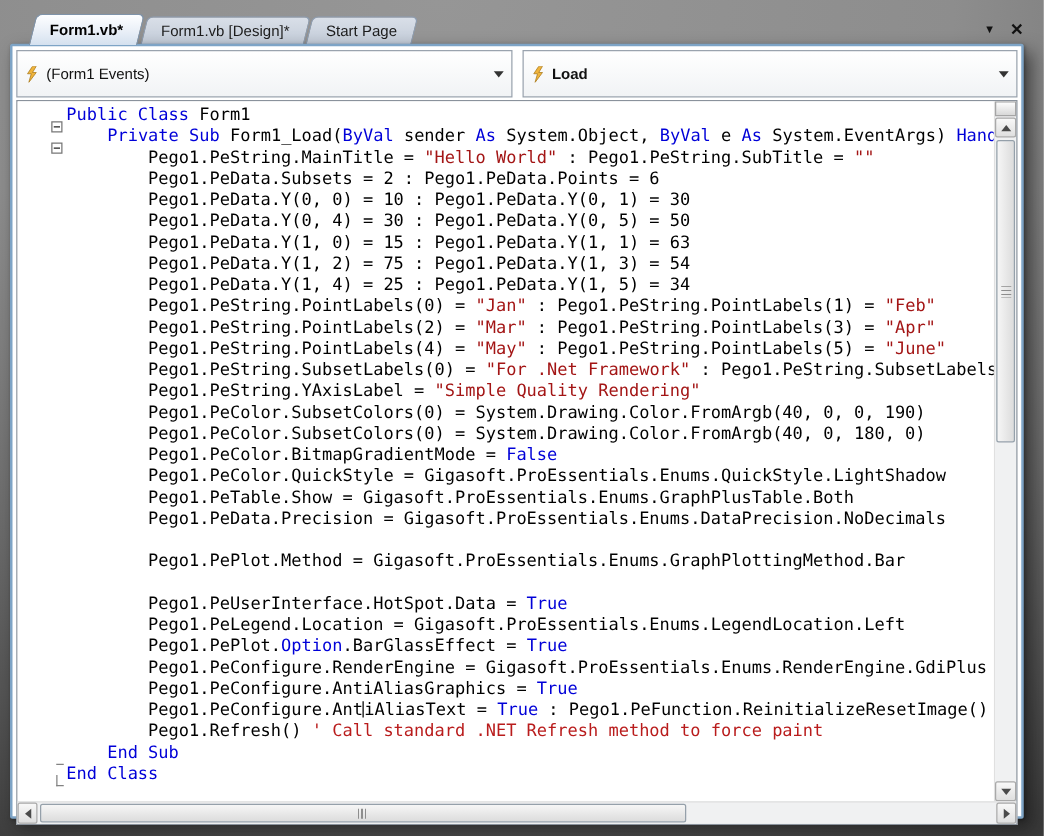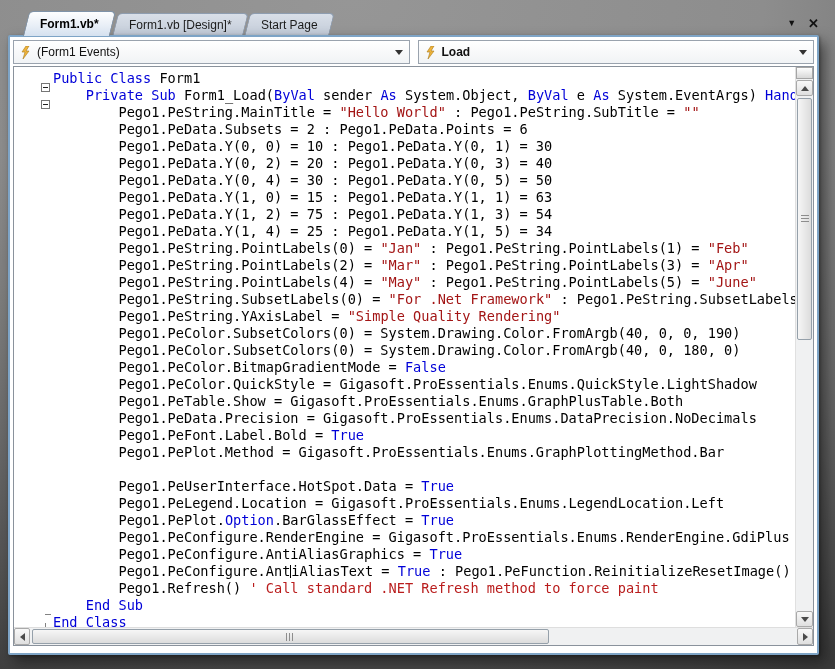--- a/index.html
+++ b/index.html
@@ -15,21 +15,21 @@
   .tab.active{height:24px;background:linear-gradient(#fdfeff,#e9eff7 55%,#d5e1ef);border-color:#7f93a9;z-index:3;}
   .tab.active .lbl{font-weight:bold;color:#000;}
   .winbtns{margin-left:auto;display:flex;align-items:center;gap:12px;padding-bottom:6px;padding-right:2px;}
   .wbtn{color:#111;font-size:11px;line-height:1;cursor:default;}
   .wbtn.close{font-size:13px;font-weight:bold;}
   
   .window{position:absolute;left:8px;top:35px;width:801px;height:610px;background:#fff;
     border:2px solid #7ea4c6;border-radius:2px;padding:3px;
     box-shadow:6px 7px 14px rgba(15,15,15,.55), 1px 1px 3px rgba(0,0,0,.35);}
   
-  .comborow{height:24px;display:flex;gap:8px;margin-bottom:2px;}
+  .comborow{height:38px;display:flex;gap:8px;margin-bottom:2px;}
   .combo{flex:1;display:flex;align-items:center;border:1px solid #9aa3ae;
     background:linear-gradient(#ffffff,#f1f3f5);padding:0 6px;font-size:12px;color:#111;}
   .combo .bolt{width:11px;height:13px;margin-right:6px;flex:none;}
   .combo .clabel{white-space:nowrap;overflow:hidden;}
   .combo.right .clabel{font-weight:bold;}
   .combo .arrow{margin-left:auto;width:0;height:0;border-left:4px solid transparent;
     border-right:4px solid transparent;border-top:5px solid #333;}
   
   .editor{height:578px;border:1px solid #8a929c;display:flex;flex-direction:column;background:#fff;}
   .editor-main{flex:1;display:flex;overflow:hidden;}
@@ -158,28 +158,20 @@
             <div class="line">
               <span class="sel"></span>
               <span class="chg g"></span>
               <span class="fold f-line">
                 <i class="vl"></i>
               </span>
               <span class="txt"><span>        Pego1.PeData.Y(0, 0) = 10 : Pego1.PeData.Y(0, 1) = 30</span></span>
             </div>
             <div class="line">
               <span class="sel"></span>
-              <span class="chg g"></span>
-              <span class="fold f-line">
-                <i class="vl"></i>
-              </span>
-              <span class="txt"><span>        Pego1.PeData.Y(0, 2) = 20 : Pego1.PeData.Y(0, 3) = 40</span></span>
-            </div>
-            <div class="line">
-              <span class="sel"></span>
               <span class="chg"></span>
               <span class="fold f-line">
                 <i class="vl"></i>
               </span>
               <span class="txt"><span>        Pego1.PeData.Y(0, 4) = 30 : Pego1.PeData.Y(0, 5) = 50</span></span>
             </div>
             <div class="line">
               <span class="sel"></span>
               <span class="chg"></span>
               <span class="fold f-line">
@@ -290,21 +282,20 @@
                 <i class="vl"></i>
               </span>
               <span class="txt"><span>        Pego1.PeData.Precision = Gigasoft.ProEssentials.Enums.DataPrecision.NoDecimals</span></span>
             </div>
             <div class="line">
               <span class="sel"></span>
               <span class="chg"></span>
               <span class="fold f-line">
                 <i class="vl"></i>
               </span>
-              <span class="txt"><span>        Pego1.PeFont.Label.Bold = </span><span class="tk">True</span></span>
             </div>
             <div class="line">
               <span class="sel"></span>
               <span class="chg g"></span>
               <span class="fold f-line">
                 <i class="vl"></i>
               </span>
               <span class="txt"><span>        Pego1.PePlot.Method = Gigasoft.ProEssentials.Enums.GraphPlottingMethod.Bar</span></span>
             </div>
             <div class="line">

